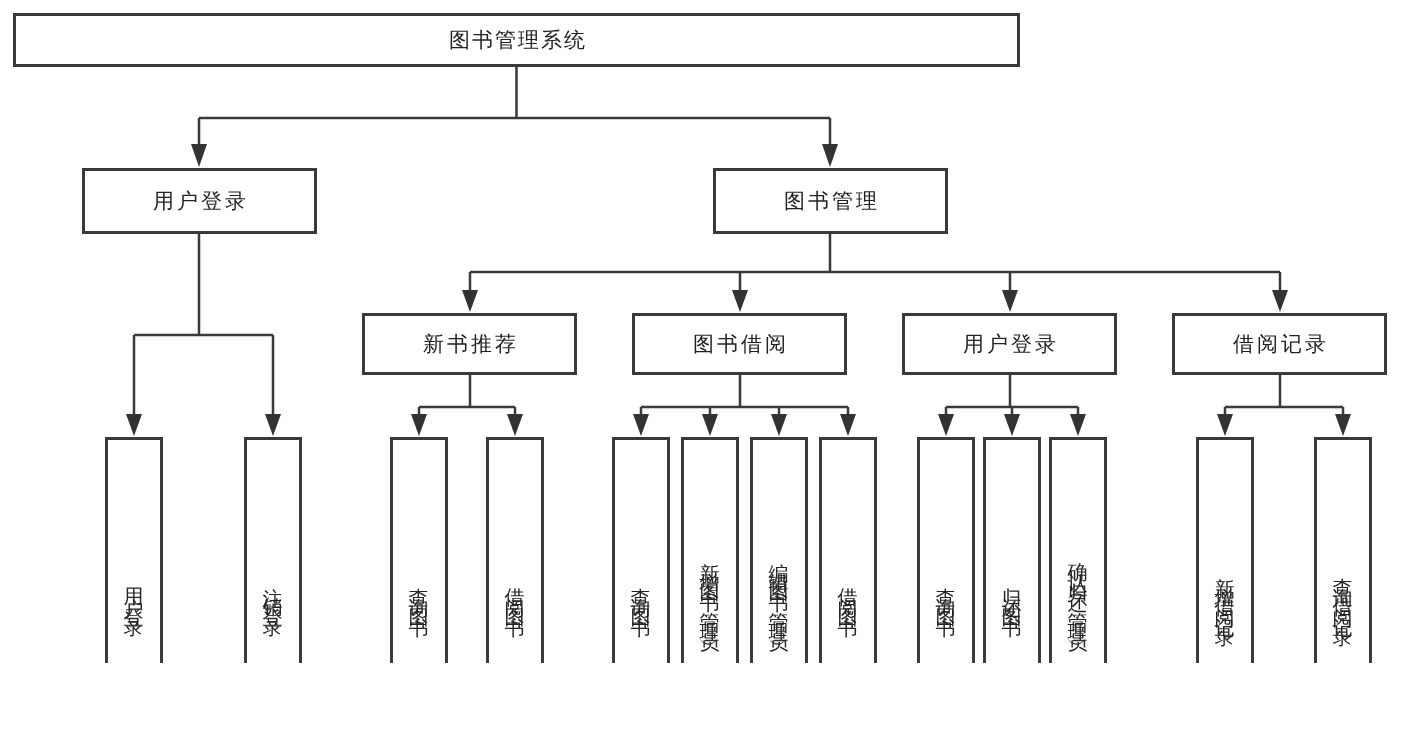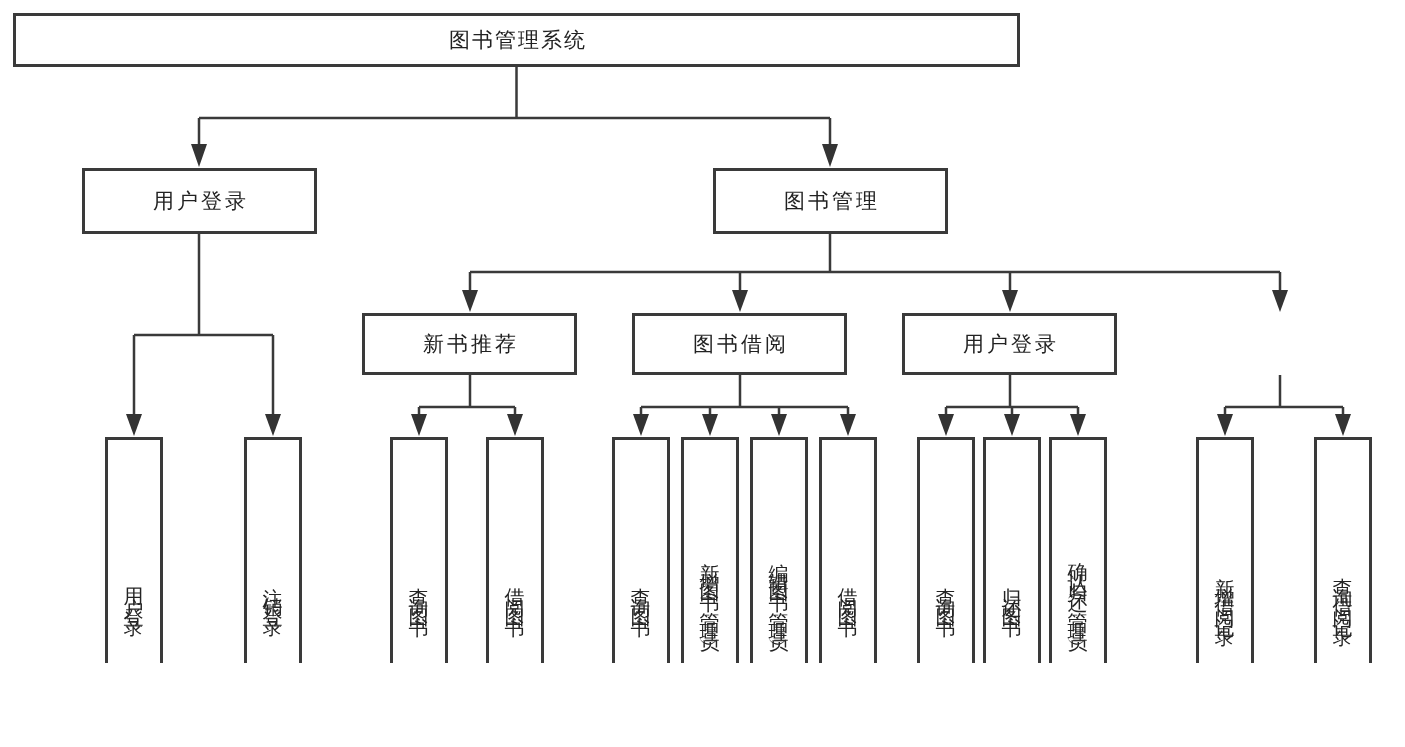--- a/index.html
+++ b/index.html
@@ -106,20 +106,21 @@
   </svg>
 
   <div class="node h-node root-node" style="left:13px; top:13px; width:1007px; height:54px;">图书管理系统</div>
 
   <div class="node h-node" style="left:82px; top:168px; width:235px; height:66px;">用户登录</div>
   <div class="node h-node" style="left:713px; top:168px; width:235px; height:66px;">图书管理</div>
 
   <div class="node h-node" style="left:632px; top:313px; width:215px; height:62px;">图书借阅</div>
   <div class="node h-node" style="left:362px; top:313px; width:215px; height:62px;">新书推荐</div>
   <div class="node h-node" style="left:902px; top:313px; width:215px; height:62px;">用户登录</div>
+  <div class="node h-node" style="left:1172px; top:313px; width:215px; height:62px;">借阅记录</div>
 
   <div class="node v-node" style="left:105px;">
     <span class="v-text">用户登录</span>
   </div>
   <div class="node v-node" style="left:244px;">
     <span class="v-text">注销登录</span>
   </div>
 
   <div class="node v-node" style="left:390px;">
     <span class="v-text">查询图书</span>

